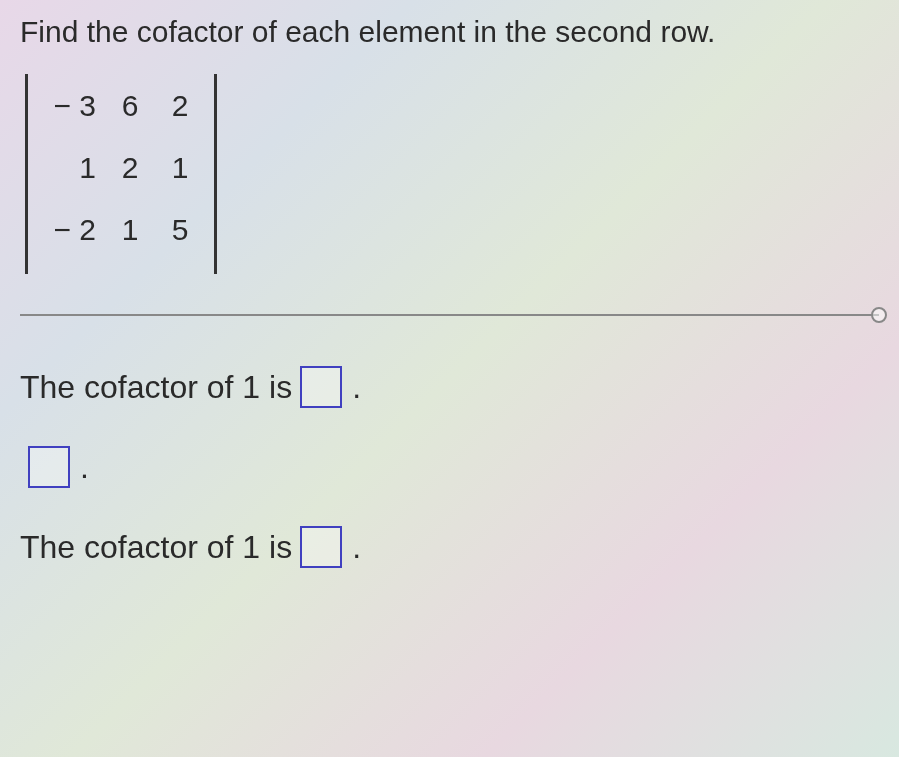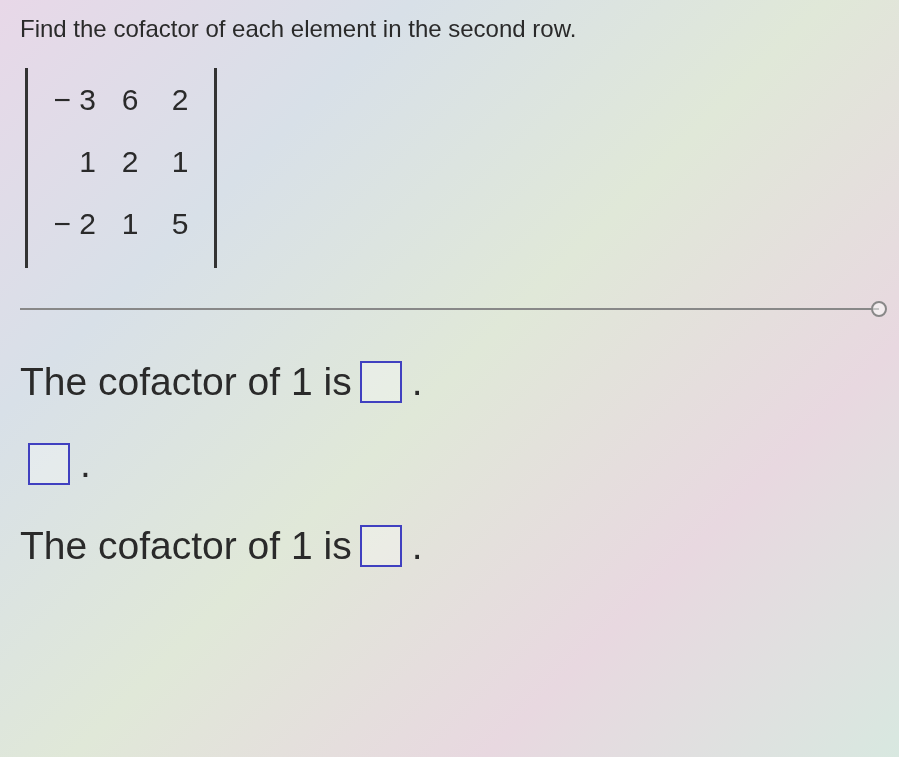--- a/index.html
+++ b/index.html
@@ -11,21 +11,21 @@
       width: 899px;
       height: 757px;
       background: linear-gradient(135deg, #e8d8e8 0%, #d8e0e8 25%, #e0e8d8 50%, #e8d8e0 75%, #d8e8e0 100%);
       font-family: Arial, Helvetica, sans-serif;
       color: #333;
       padding: 15px 20px;
       position: relative;
       overflow: hidden;
     }
     .question-text {
-      font-size: 24px;
+      font-size: 30px;
       color: #2a2a2a;
       margin-bottom: 25px;
     }
     .matrix-container {
       display: inline-flex;
       align-items: stretch;
       margin-left: 5px;
       margin-bottom: 40px;
     }
     .matrix-bracket {
@@ -66,21 +66,21 @@
       top: -7px;
       width: 16px;
       height: 16px;
       border: 2px solid #888;
       border-radius: 50%;
       background: rgba(255,255,255,0.5);
     }
     .answer-line {
       display: flex;
       align-items: center;
-      font-size: 39px;
+      font-size: 32px;
       color: #2a2a2a;
       margin-bottom: 38px;
     }
     .answer-box {
       display: inline-block;
       width: 42px;
       height: 42px;
       border: 2px solid #4040c0;
       background: rgba(255,255,255,0.3);
       margin: 0 8px;

